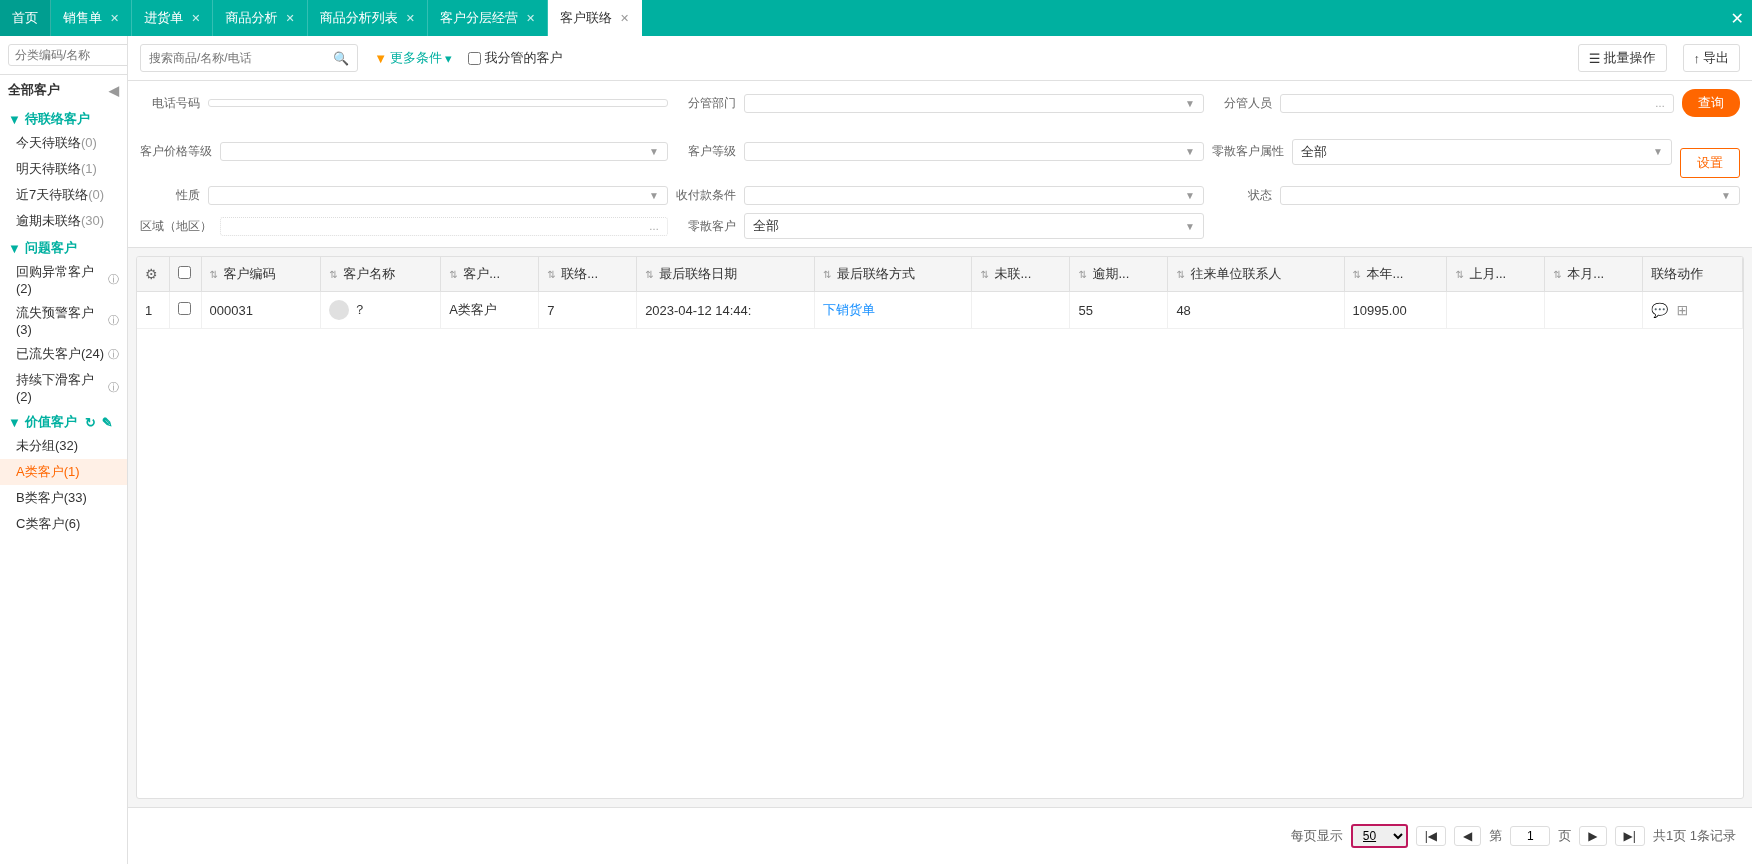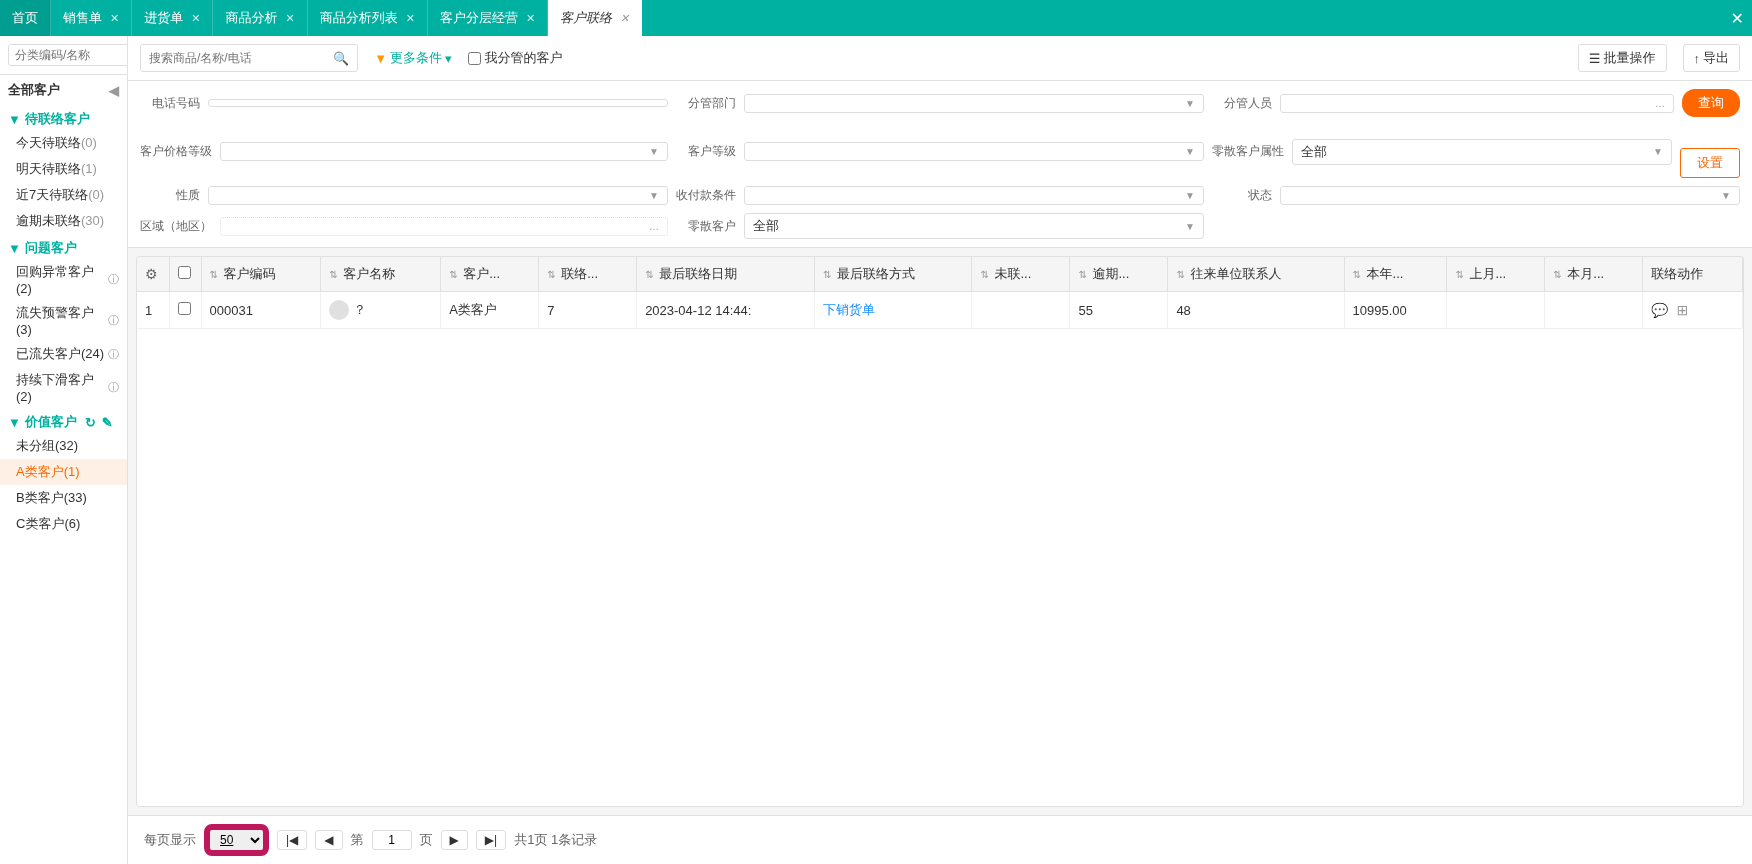--- a/index.html
+++ b/index.html
@@ -11,21 +11,21 @@
       background: #00b0a0; height: 36px;
       padding: 0 0; 
     }
     .nav-tab {
       display: flex; align-items: center; gap: 4px;
       padding: 0 12px; height: 36px; cursor: pointer;
       color: #fff; font-size: 13px; white-space: nowrap;
       border-right: 1px solid rgba(255,255,255,0.2);
     }
     .nav-tab.home { background: #009e90; }
-    .nav-tab.active { background: #fff; color: #333; font-style: italic; }
+    .nav-tab.active { background: #fff; color: #333; }
     .nav-tab .close-x { font-size: 11px; color: rgba(255,255,255,0.8); cursor: pointer; margin-left: 4px; }
     .nav-tab.active .close-x { color: #999; }
     .nav-spacer { flex: 1; }
     .nav-close-btn { color: #fff; cursor: pointer; font-size: 16px; padding: 0 8px; }
 
     
     .main-layout { display: flex; height: calc(864px - 36px); }
 
     
     .sidebar {
@@ -124,27 +124,27 @@
     tbody tr { border-bottom: 1px solid #f0f0f0; }
     tbody td { padding: 8px 8px; color: #333; border-right: 1px solid #f0f0f0; white-space: nowrap; }
     .link-text { color: #1890ff; cursor: pointer; text-decoration: none; }
     .gear-icon { color: #666; cursor: pointer; font-size: 14px; }
     .row-action-icon { color: #999; cursor: pointer; font-size: 14px; }
     .name-cell { display: flex; align-items: center; gap: 4px; }
     .name-avatar { width: 20px; height: 20px; border-radius: 50%; background: #e0e0e0; display: inline-block; }
 
     
     .pagination {
-      display: flex; align-items: center; gap: 8px; 
-      padding: 8px 16px; background: #fff; border-top: 1px solid #e0e0e0;
+      display: flex; align-items: center; gap: 8px; justify-content: flex-end;
+      padding: 16px 16px; background: #fff; border-top: 1px solid #e0e0e0;
       font-size: 12px; color: #333; flex-shrink: 0;
     }
     .pagination-label { color: #666; }
     .pagination-select {
-      border: 6px solid #be185d; border-radius: 8px; padding: 2px 6px; font-size: 12px;
+      border: 2px solid #be185d; border-radius: 3px; padding: 2px 6px; font-size: 12px;
       cursor: pointer;
       text-decoration: underline;
     }
     .page-btn {
       border: 1px solid #ddd; border-radius: 3px; padding: 2px 8px;
       cursor: pointer; background: #fff; color: #333; font-size: 12px;
     }
     .page-input {
       border: 1px solid #ddd; border-radius: 3px; padding: 2px 6px;
       width: 40px; text-align: center; font-size: 12px;

